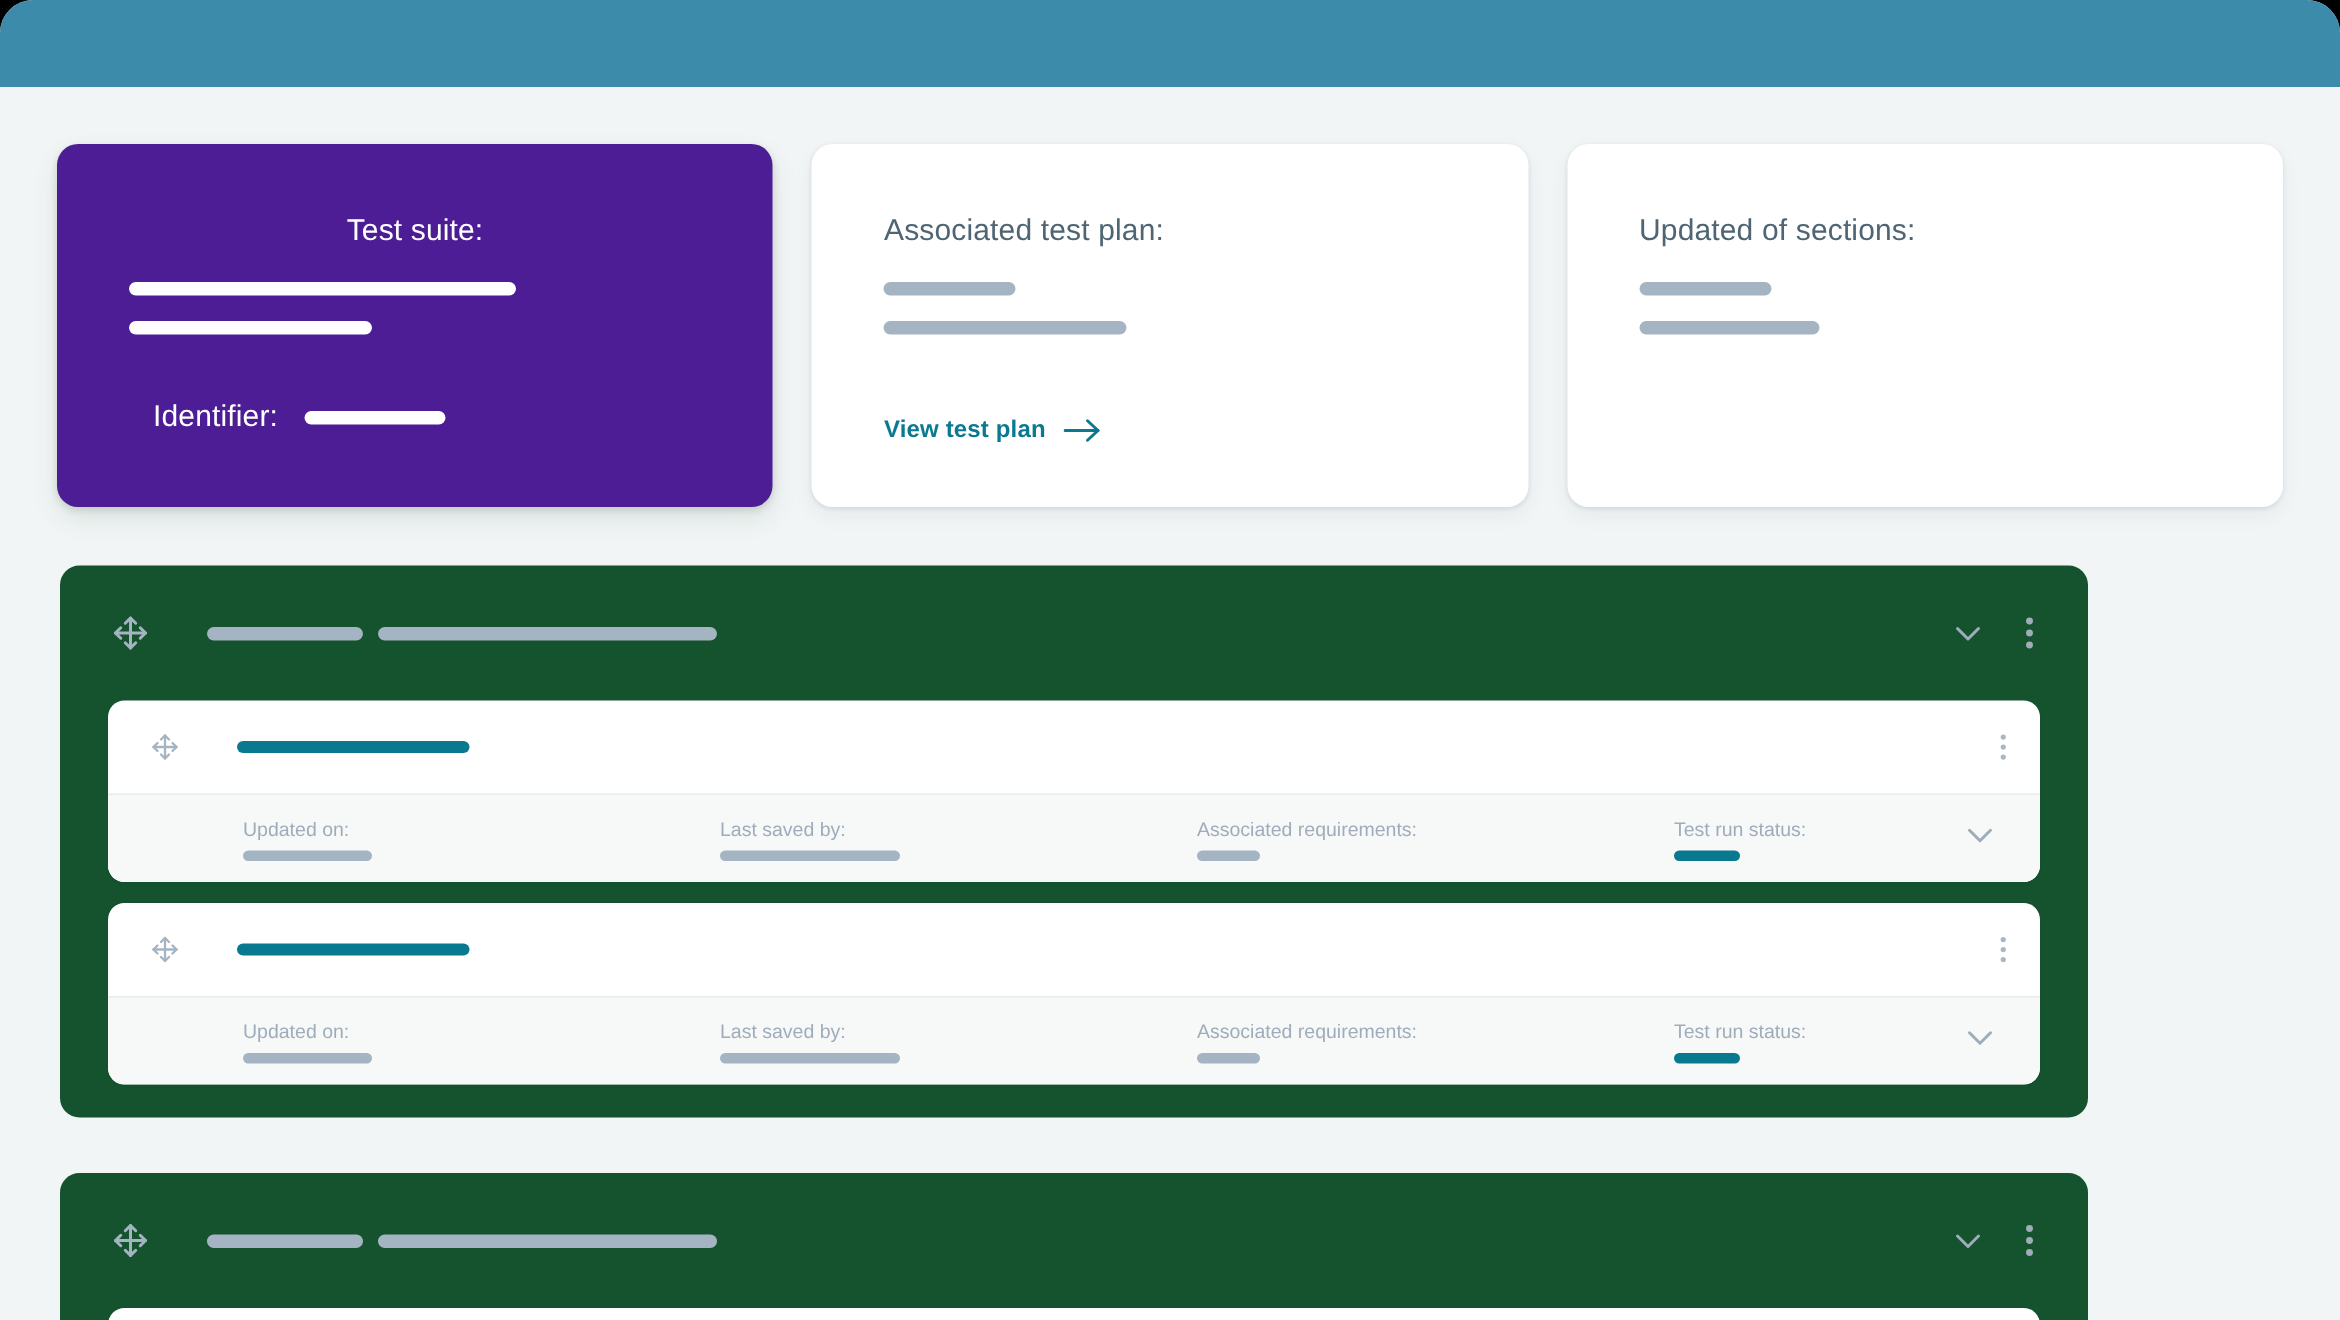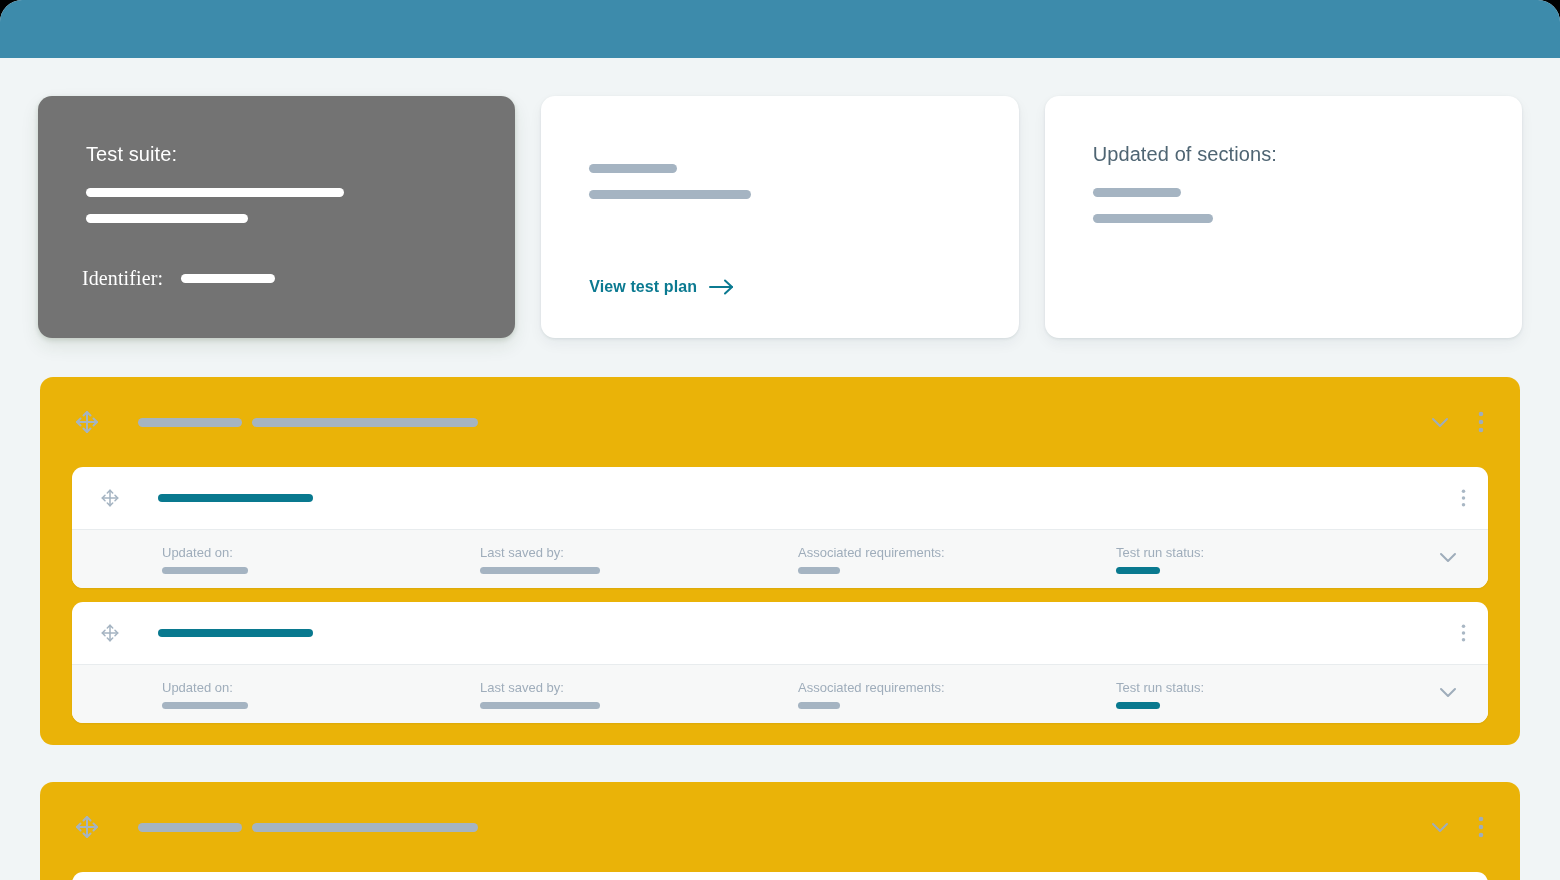--- a/index.html
+++ b/index.html
@@ -47,22 +47,23 @@
   .card {
     flex: 1 1 0;
     border-radius: 14px;
     background: #ffffff;
     box-shadow: 0 1px 3px rgba(25,45,60,.10), 0 6px 14px rgba(25,45,60,.05);
     padding: 46px 48px 0 48px;
     box-sizing: border-box;
     position: relative;
   }
   .card.green {
-    background: #737373;
+    background: #4c1d95;
     box-shadow: 0 2px 5px rgba(40,70,25,.16), 0 8px 18px rgba(40,70,25,.10);
+    text-align: center;
   }
   .card-label {
     font-size: 20px;
     color: #4f6573;
     line-height: 24px;
     letter-spacing: .1px;
     white-space: nowrap;
   }
   .card.green .card-label {
     color: #ffffff;
@@ -76,26 +77,25 @@
     background: #a5b4c2;
   }
   .bar.white { background: #ffffff; }
   .bar.teal  { background: #09798f; }
 
   .card-bars { margin-top: 22px; }
   .card-bars .bar + .bar { margin-top: 17px; }
 
   .identifier-row {
     position: absolute;
-    left: 44px;
+    left: 64px;
     bottom: 48px;
     display: flex;
     align-items: center;
     gap: 18px;
-    font-family: Liberation Serif, serif;
   }
   .identifier-row .bar { width: 94px; }
 
   .card-link {
     position: absolute;
     left: 48px;
     bottom: 42px;
     display: flex;
     align-items: center;
     gap: 12px;
@@ -105,22 +105,22 @@
     letter-spacing: .1px;
     cursor: pointer;
     text-decoration: none;
   }
   .card-link svg { display: block; }
 
   
   .section-panel {
     position: absolute;
     left: 40px;
-    width: 1480px;
-    background: #eab308;
+    width: 1352px;
+    background: #14532d;
     border-radius: 13px;
     box-sizing: border-box;
   }
   #section-1 { top: 377px; height: 368px; }
   #section-2 { top: 782px; height: 200px; }
 
   .section-header {
     position: relative;
     height: 90px;
     display: flex;
@@ -220,20 +220,21 @@
         <span class="bar white" style="width:258px"></span>
         <span class="bar white" style="width:162px"></span>
       </div>
       <div class="identifier-row">
         <span class="card-label">Identifier:</span>
         <span class="bar white"></span>
       </div>
     </div>
 
     <div class="card">
+      <div class="card-label">Associated test plan:</div>
       <div class="card-bars">
         <span class="bar" style="width:88px"></span>
         <span class="bar" style="width:162px"></span>
       </div>
       <a class="card-link" href="#">
         <span>View test plan</span>
         <svg width="26" height="18" viewBox="0 0 26 18" fill="none">
           <path d="M1 9 H23" stroke="#0b7a91" stroke-width="2" stroke-linecap="round"></path>
           <path d="M16 2.5 L23 9 L16 15.5" stroke="#0b7a91" stroke-width="2" stroke-linecap="round" stroke-linejoin="round"></path>
         </svg>

